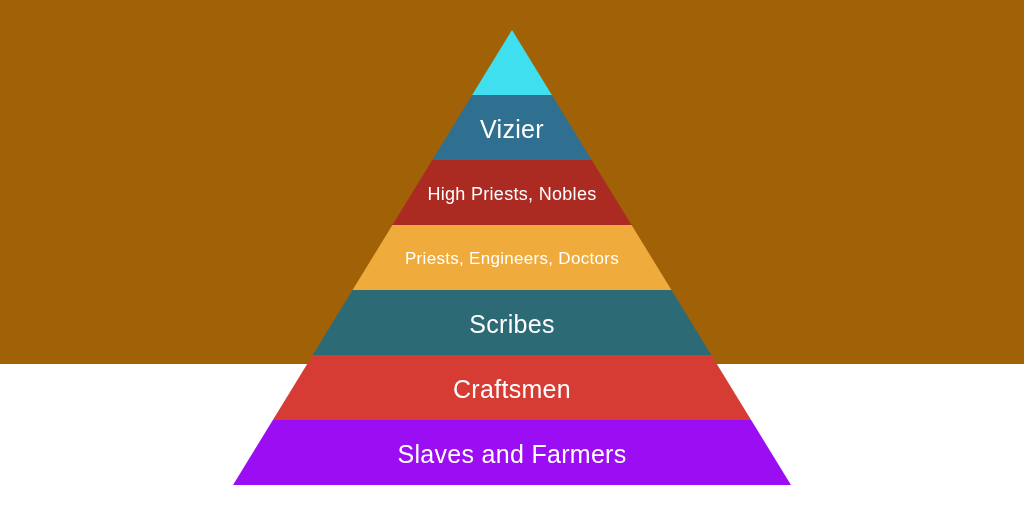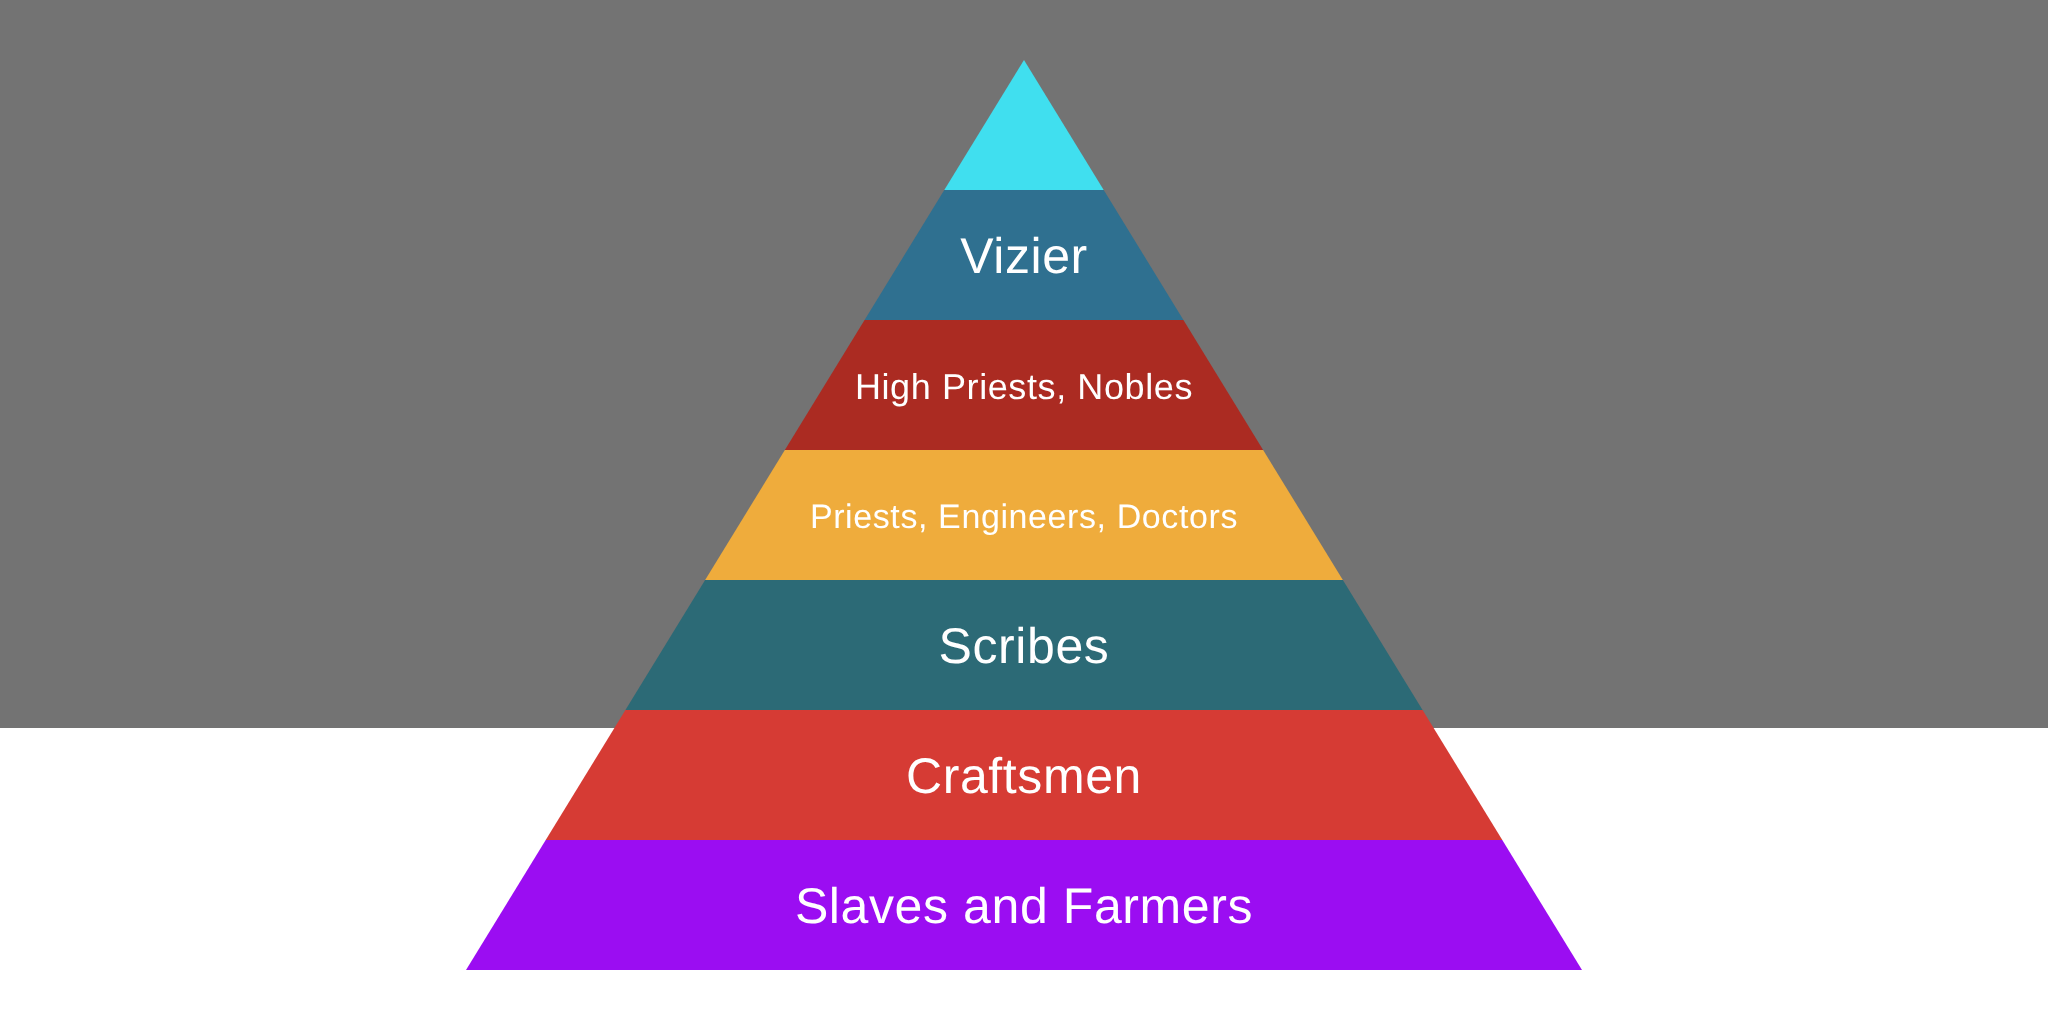--- a/index.html
+++ b/index.html
@@ -7,21 +7,21 @@
     padding: 0;
     background: #ffffff;
     width: 1024px;
     height: 512px;
     overflow: hidden;
   }
   .stage {
     position: relative;
     width: 1024px;
     height: 364px;
-    background: #737373;
+    background: #a16207;
   }
   svg text {
     font-family: "Liberation Sans", "DejaVu Sans", sans-serif;
     letter-spacing: 0.3px;
   }
 </style>
 </head>
 <body>
 
 <div class="stage">

